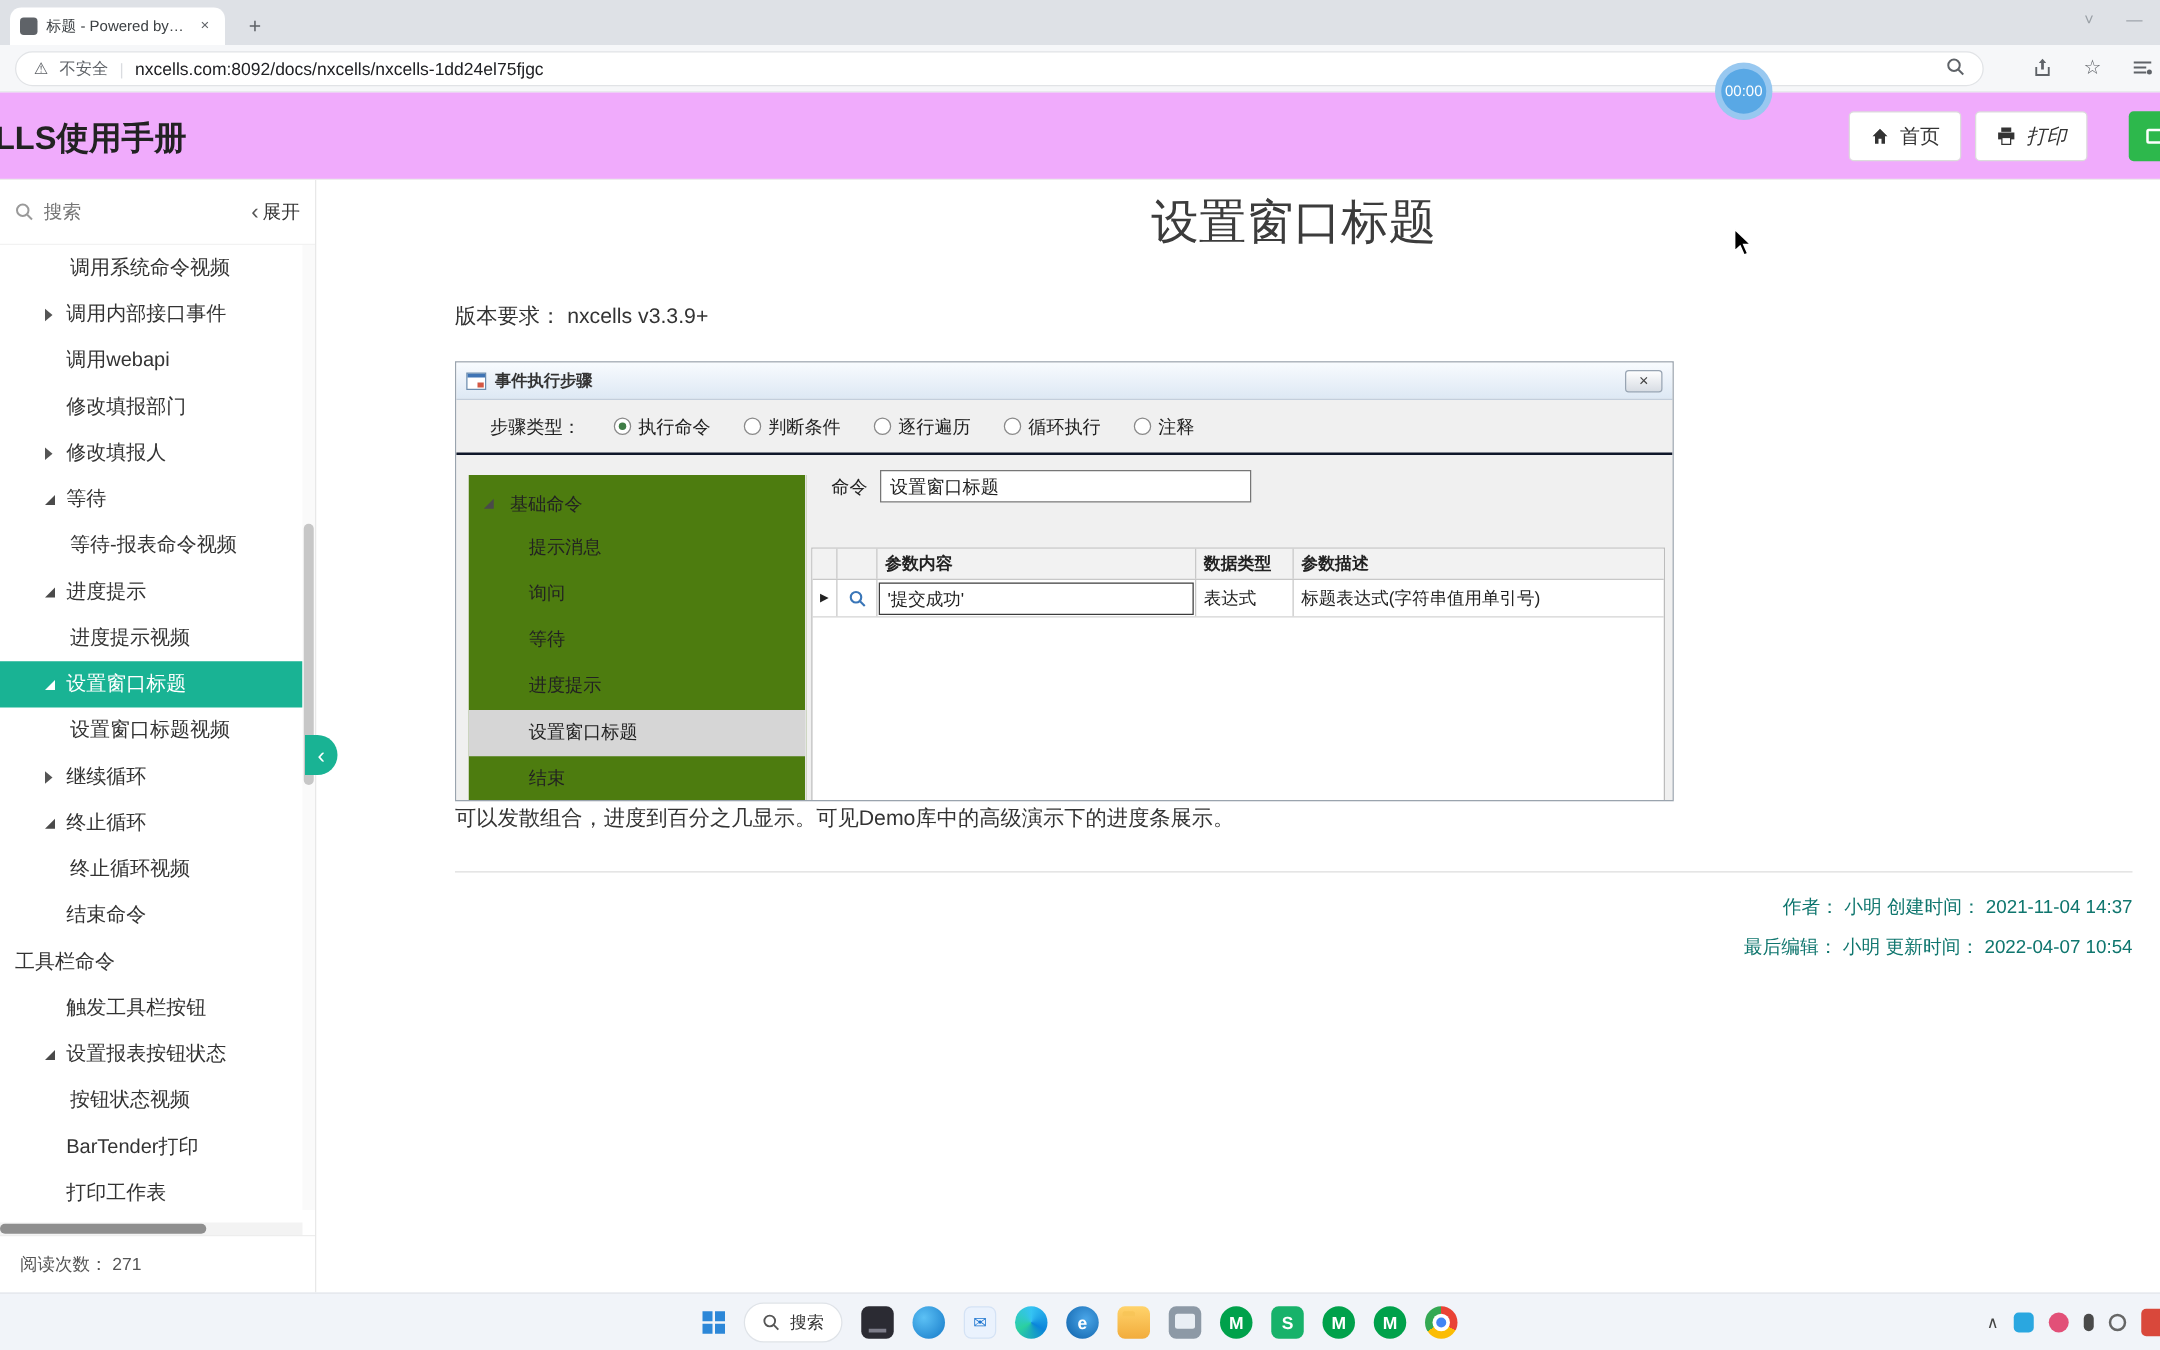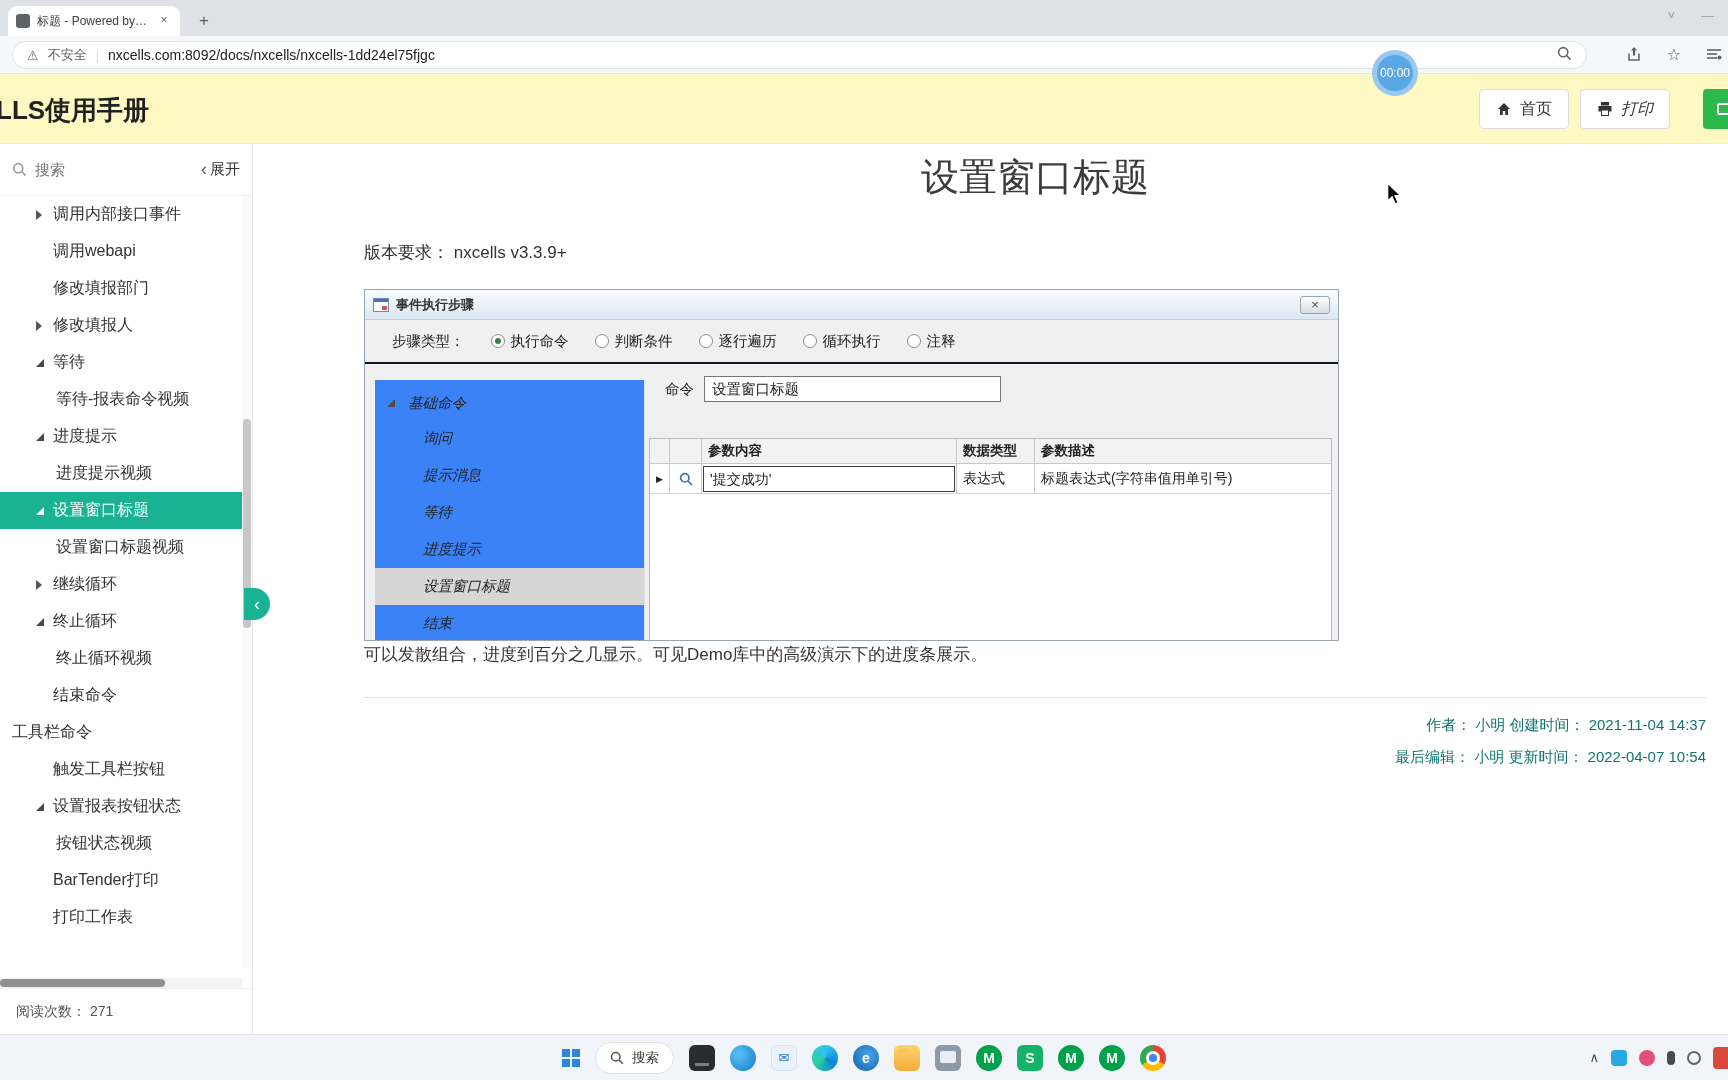--- a/index.html
+++ b/index.html
@@ -26,21 +26,21 @@
     border:1px solid #e1e3e6; border-radius:14px; display:flex; align-items:center; gap:9px; padding:0 14px;
     font-size:13px; color:#5f6368; }
   .omni-url { font-size:14px; color:#202124; }
   .omni-div { color:#dadce0; }
   .omni-zoom { margin-left:auto; }
   .tb-icons { position:absolute; top:6px; display:flex; align-items:center; gap:16px; left:1622px; }
   .tb-ic { width:24px; height:24px; display:flex; align-items:center; justify-content:center;
     color:#5f6368; font-size:16px; }
 
   
-  .site-header { position:absolute; top:74px; left:0; right:0; height:70px; background:#fef9c3;
+  .site-header { position:absolute; top:74px; left:0; right:0; height:70px; background:#f0abfc;
     border-bottom:1px solid #ececec; z-index:5; }
   .site-title { position:absolute; left:-4px; top:19px; font-size:26px; font-weight:bold; color:#222;
     white-space:nowrap; }
   .hdr-btn { position:absolute; top:15px; height:40px; background:#fff; border:1px solid #dcdcdc;
     border-radius:4px; display:flex; align-items:center; gap:8px; padding:0 16px; font-size:16px; color:#333; }
   .hdr-home { left:1479px; }
   .hdr-print { left:1580px;font-style:italic; }
   .hdr-green { position:absolute; left:1703px; top:15px; width:44px; height:40px; background:#2db84c;
     border-radius:4px; display:flex; align-items:center; justify-content:center; }
   .hdr-green i { display:block; width:16px; height:12px; border:2px solid #fff; border-radius:2px; }
@@ -103,22 +103,22 @@
   .dlg-title { font-size:13px; font-weight:bold; color:#333; }
   .dlg-close { margin-left:auto; width:30px; height:18px; background:linear-gradient(#fefefe,#d8dde4);
     border:1px solid #98a4b2; border-radius:3px; text-align:center; line-height:15px; font-size:13px; color:#444; }
   .dlg-radiorow { height:44px; background:#f0f0f0; border-bottom:2px solid #0f172a;
     display:flex; align-items:center; gap:26px; padding-left:27px; font-size:14.5px; color:#222; }
   .radio { display:flex; align-items:center; gap:6px; }
   .rdot { width:14px; height:14px; border-radius:50%; border:1px solid #8a8a8a; background:#fff; position:relative; }
   .radio.on .rdot::after { content:""; position:absolute; left:3px; top:3px; width:6px; height:6px;
     border-radius:50%; background:#3f7d46; }
   .dlg-body { position:absolute; top:74px; left:0; right:0; bottom:0; background:#f0f0f0; }
-  .dlg-tree { position:absolute; left:10px; top:16px; width:270px; height:400px; background:#3b82f6;
-    border-right:1px solid #e3e3e3; padding-top:6px;font-style:italic; }
+  .dlg-tree { position:absolute; left:10px; top:16px; width:270px; height:400px; background:#4d7c0f;
+    border-right:1px solid #e3e3e3; padding-top:6px; }
   .troot { height:34px; display:flex; align-items:center; gap:9px; padding-left:12px; font-size:14.5px; color:#222; }
   .troot .marker { width:12px; }
   .tnode { height:37px; line-height:37px; padding-left:48px; font-size:14.5px; color:#222; }
   .tnode.sel { background:#d6d6d6; }
   .dlg-cmd { position:absolute; left:300px; top:12px; display:flex; align-items:center; gap:10px;
     font-size:14.5px; color:#222; }
   .cmd-input { width:297px; height:26px; border:1px solid #767676; background:#fff; font-size:14.5px;
     padding:0 7px; font-family:inherit; color:#222; }
   .dlg-grid { position:absolute; left:284px; top:74px; width:683px; height:300px; background:#fff;
     border:1px solid #bcbcbc; }
@@ -253,20 +253,23 @@
           <line x1="9.8" y1="9.8" x2="13.6" y2="13.6" stroke="#9a9a9a" stroke-width="1.6"></line>
         </svg>
       <input class="search-input" placeholder="搜索" style="">
       <span class="expand-ctl">
         <span class="chev">‹</span>
         <span>展开</span>
       </span>
     </div>
 
     <div class="tree">
+      <div class="titem lv2">
+          <span>调用系统命令视频</span>
+        </div>
       <div class="titem lv1">
           <span class="marker m-col"></span>
           <span>调用内部接口事件</span>
         </div>
       <div class="titem lv1">
           <span class="marker"></span>
           <span>调用webapi</span>
         </div>
       <div class="titem lv1">
           <span class="marker"></span>
@@ -381,22 +384,22 @@
             <span class="rdot"></span>
             <span>注释</span>
           </span>
       </div>
       <div class="dlg-body">
         <div class="dlg-tree">
           <div class="troot">
               <span class="marker m-exp"></span>
               <span>基础命令</span>
             </div>
+          <div class="tnode">提示消息</div>
           <div class="tnode">询问</div>
-          <div class="tnode">提示消息</div>
           <div class="tnode">等待</div>
           <div class="tnode">进度提示</div>
           <div class="tnode sel">设置窗口标题</div>
           <div class="tnode">结束</div>
         </div>
         <div class="dlg-cmd">
           <span>命令</span>
           <input class="cmd-input" value="设置窗口标题" style="">
         </div>
         <div class="dlg-grid">

